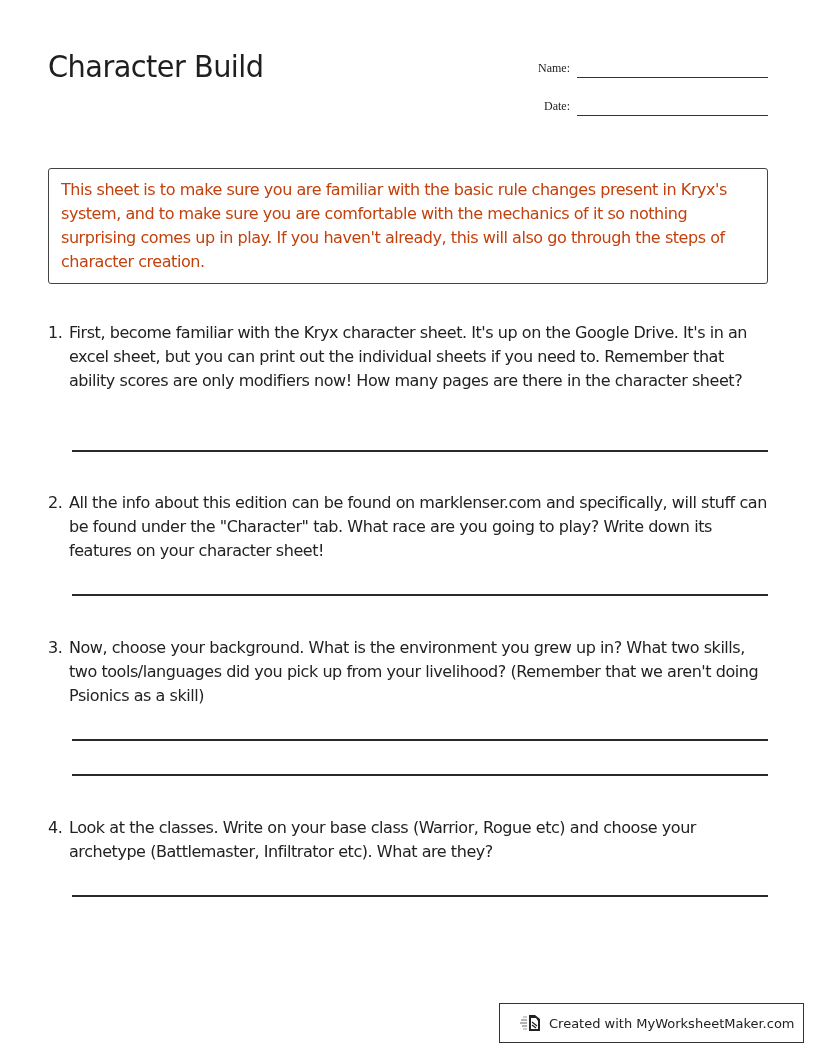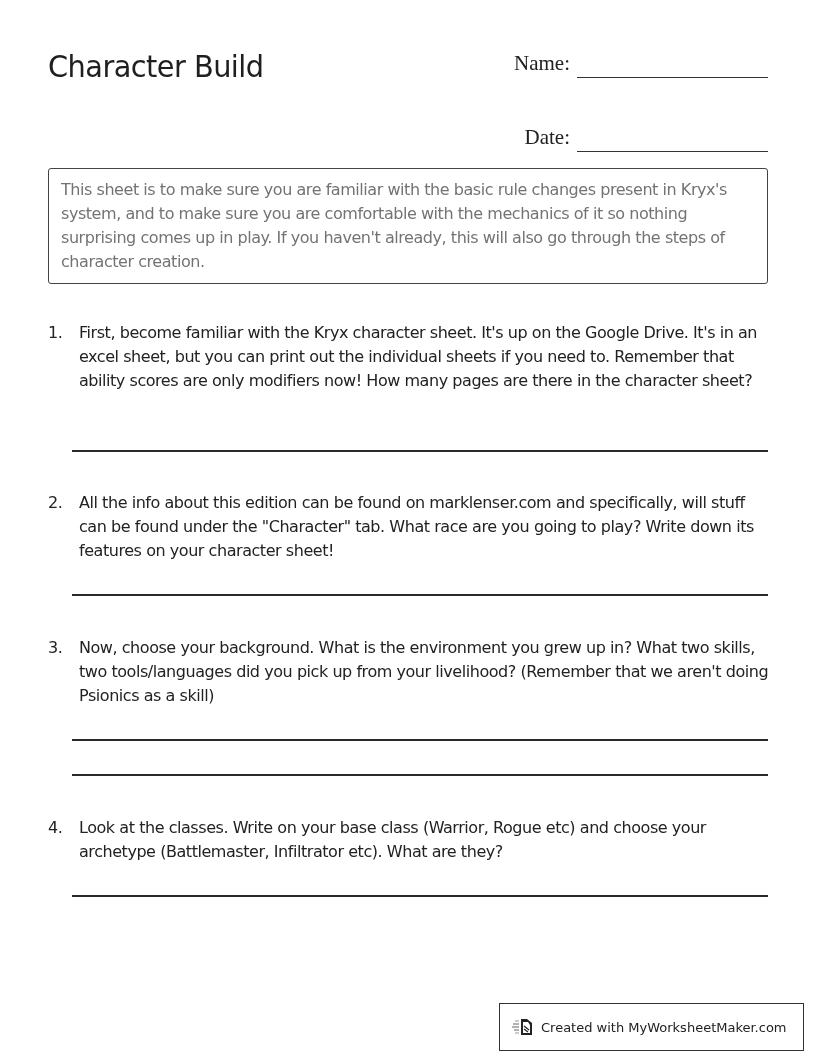--- a/index.html
+++ b/index.html
@@ -5,53 +5,53 @@
     html, body { margin: 0; padding: 0; background: #ffffff; }
     body { width: 816px; height: 1056px; position: relative; overflow: hidden; color: #222; }
     .title {
       position: absolute; left: 48px; top: 48px;
       font-family: "DejaVu Sans", sans-serif; font-size: 31px; font-weight: 400;
       color: #1f1f1f; letter-spacing: -0.6px; transform: scaleX(0.93); transform-origin: left;
     }
     .field-row { position: absolute; left: 500px; width: 268px; height: 24px; }
     .field-label {
       position: absolute; right: 198px; bottom: 2px;
-      font-family: "Liberation Serif", serif; font-size: 21px; color: #222;
+      font-family: "Liberation Serif", serif; font-size: 12px; color: #222;
     }
     .field-line { position: absolute; left: 77px; right: 0; bottom: 0; border-bottom: 1.5px solid #333; }
     .intro-box {
       position: absolute; left: 48px; top: 168px; width: 694px;
       border: 1.5px solid #444; border-radius: 3px;
       padding: 9px 12px 9px 12px;
-      font-family: "DejaVu Sans", sans-serif; font-size: 16px; line-height: 24px; color: #737373;
+      font-family: "DejaVu Sans", sans-serif; font-size: 16px; line-height: 24px; color: #c2410c;
       letter-spacing: -0.45px;
     }
     .question { position: absolute; left: 48px; width: 722px;
       font-family: "DejaVu Sans", sans-serif; font-size: 16px; line-height: 24px; color: #222; letter-spacing: -0.45px; }
     .q-num { position: absolute; left: 0; top: 0; }
-    .q-text { margin-left: 31px; }
+    .q-text { margin-left: 21px; }
     .answer-line { position: absolute; left: 72px; width: 696px; border-bottom: 2px solid #2a2a2a; }
     .footer {
-      position: absolute; left: 499px; top: 1003px; width: 305px; height: 48px;
+      position: absolute; left: 499px; top: 1003px; width: 305px; height: 40px;
       border: 1.5px solid #333; box-sizing: border-box;
-      display: flex; align-items: center; padding-left: 12px;
+      display: flex; align-items: center; padding-left: 20px;
       font-family: "DejaVu Sans", sans-serif; font-size: 13px; color: #222;
     }
     .footer-icon { width: 22px; height: 20px; margin-right: 7px; display: inline-block; }
   </style>
 </head>
 <body>
 
 <div class="title">Character Build</div>
 
 <div class="field-row" style="top:54px;">
   <span class="field-label">Name:</span>
   <div class="field-line"></div>
 </div>
-<div class="field-row" style="top:92px;margin-top:36px;">
+<div class="field-row" style="top:92px;">
   <span class="field-label">Date:</span>
   <div class="field-line"></div>
 </div>
 
 <div class="intro-box">
   <span>This sheet is to make sure you are familiar with the basic rule changes present in Kryx's system, and to make sure you are comfortable with the mechanics of it so nothing surprising comes up in play. If you haven't already, this will also go through the steps of character creation.</span>
 </div>
 
 <div class="question" style="top:321px;">
   <span class="q-num">1.</span>

